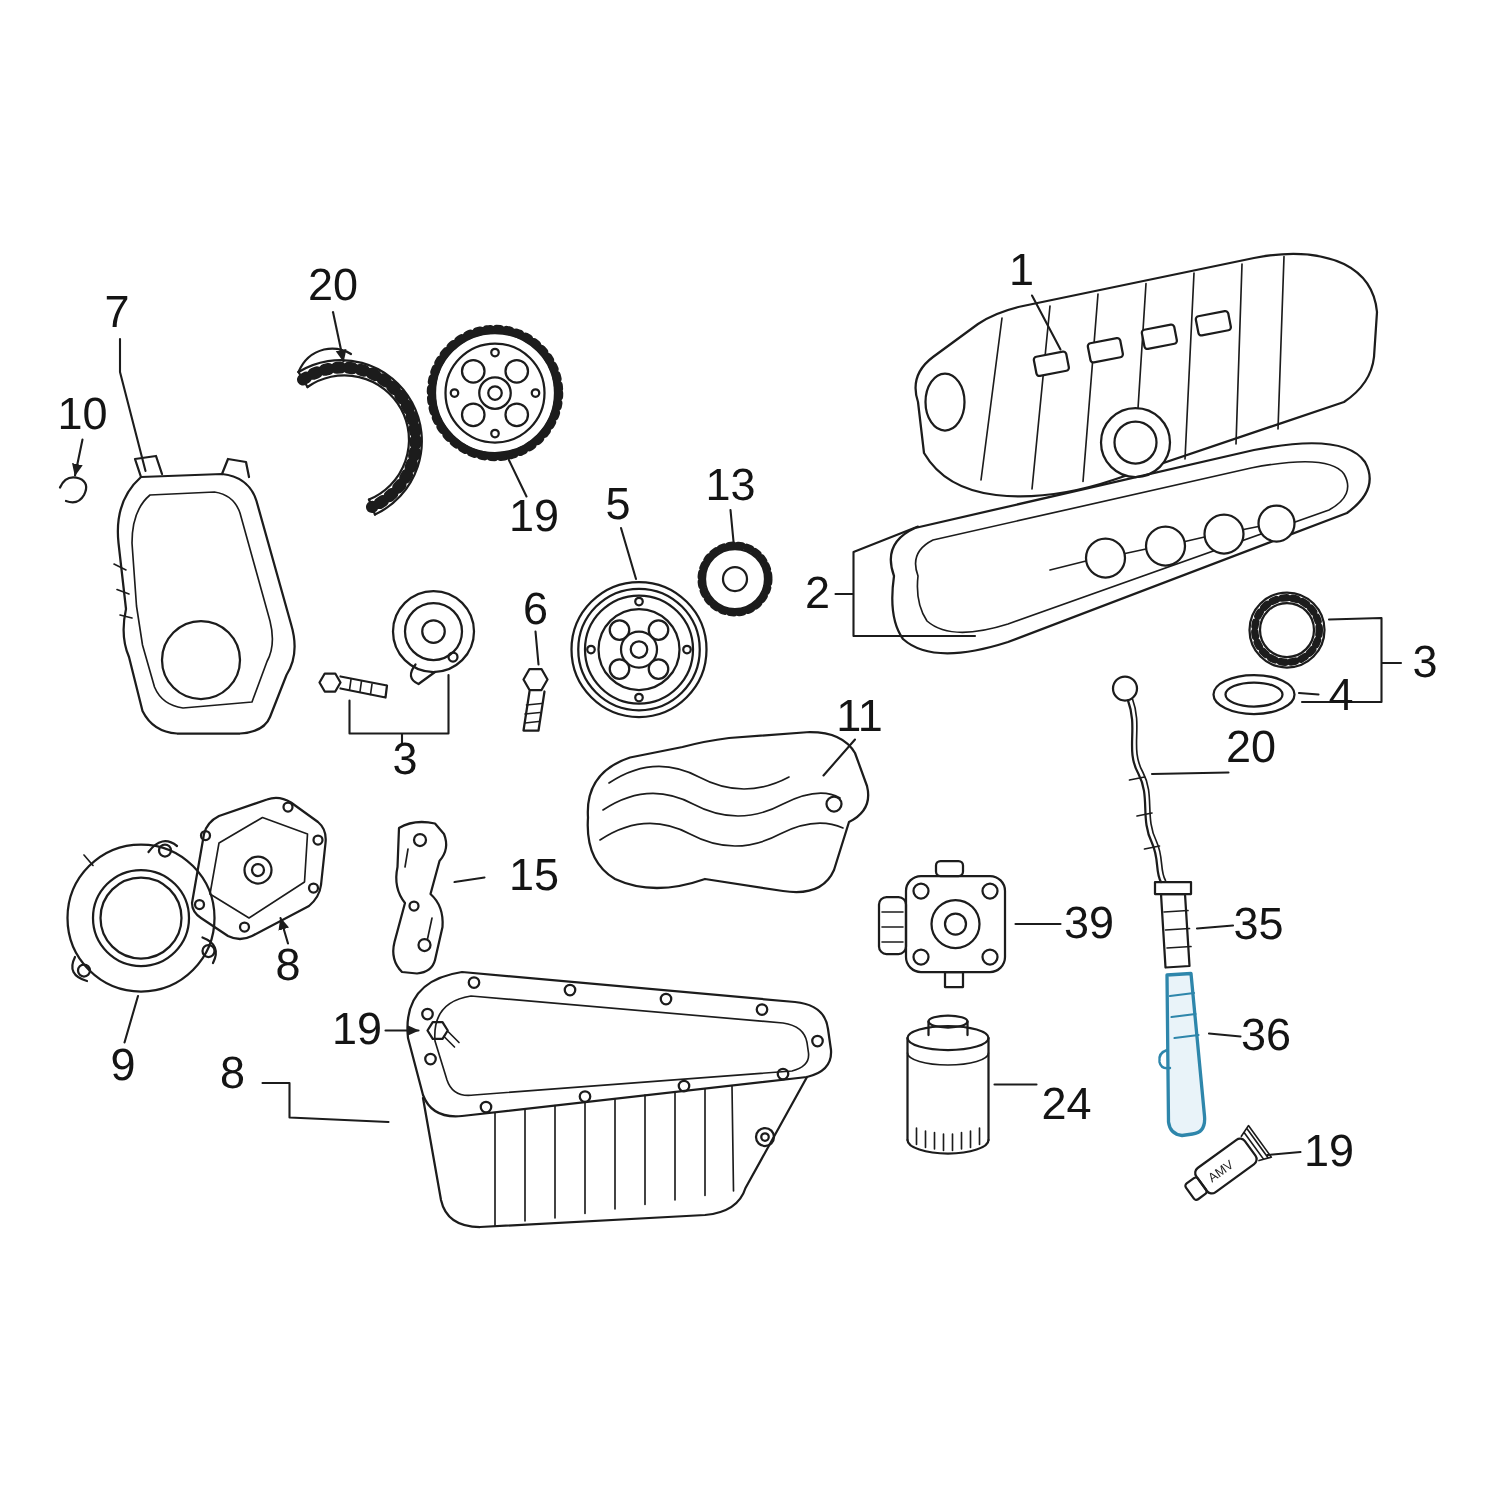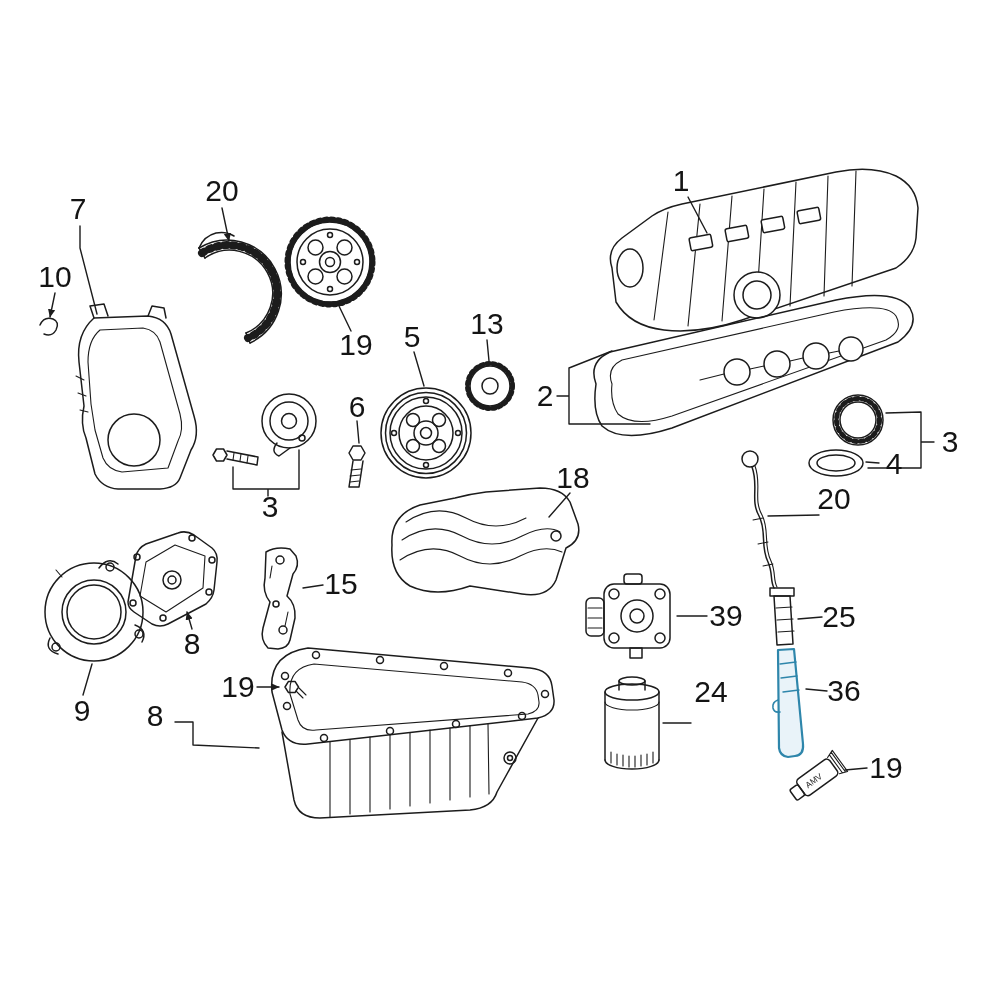--- a/index.html
+++ b/index.html
@@ -294,25 +294,25 @@
   <div class="callout" style="left:412px;top:337px">5</div>
   <div class="callout" style="left:357px;top:407px">6</div>
   <div class="callout" style="left:78px;top:209px">7</div>
   <div class="callout" style="left:192px;top:644px">8</div>
   <div class="callout" style="left:82px;top:711px">9</div>
   <div class="callout" style="left:55px;top:277px">10</div>
   <div class="callout" style="left:222px;top:191px">20</div>
   <div class="callout" style="left:356px;top:345px">19</div>
   <div class="callout" style="left:487px;top:324px">13</div>
   <div class="callout" style="left:270px;top:507px">3</div>
-  <div class="callout" style="left:341px;top:584px">15</div>
+  <div class="callout" style="left:356px;top:584px">15</div>
   <div class="callout" style="left:155px;top:716px">8</div>
-  <div class="callout" style="left:573px;top:478px">18</div>
+  <div class="callout" style="left:573px;top:478px">11</div>
   <div class="callout" style="left:886px;top:768px">19</div>
   <div class="callout" style="left:238px;top:687px">19</div>
   <div class="callout" style="left:834px;top:499px">20</div>
-  <div class="callout" style="left:839px;top:617px">25</div>
+  <div class="callout" style="left:839px;top:617px">35</div>
   <div class="callout" style="left:844px;top:691px">36</div>
   <div class="callout" style="left:726px;top:616px">39</div>
-  <div class="callout" style="left:711px;top:692px">24</div>
+  <div class="callout" style="left:711px;top:737px">24</div>
 </div>
 
 </div>
 
 </body></html>

